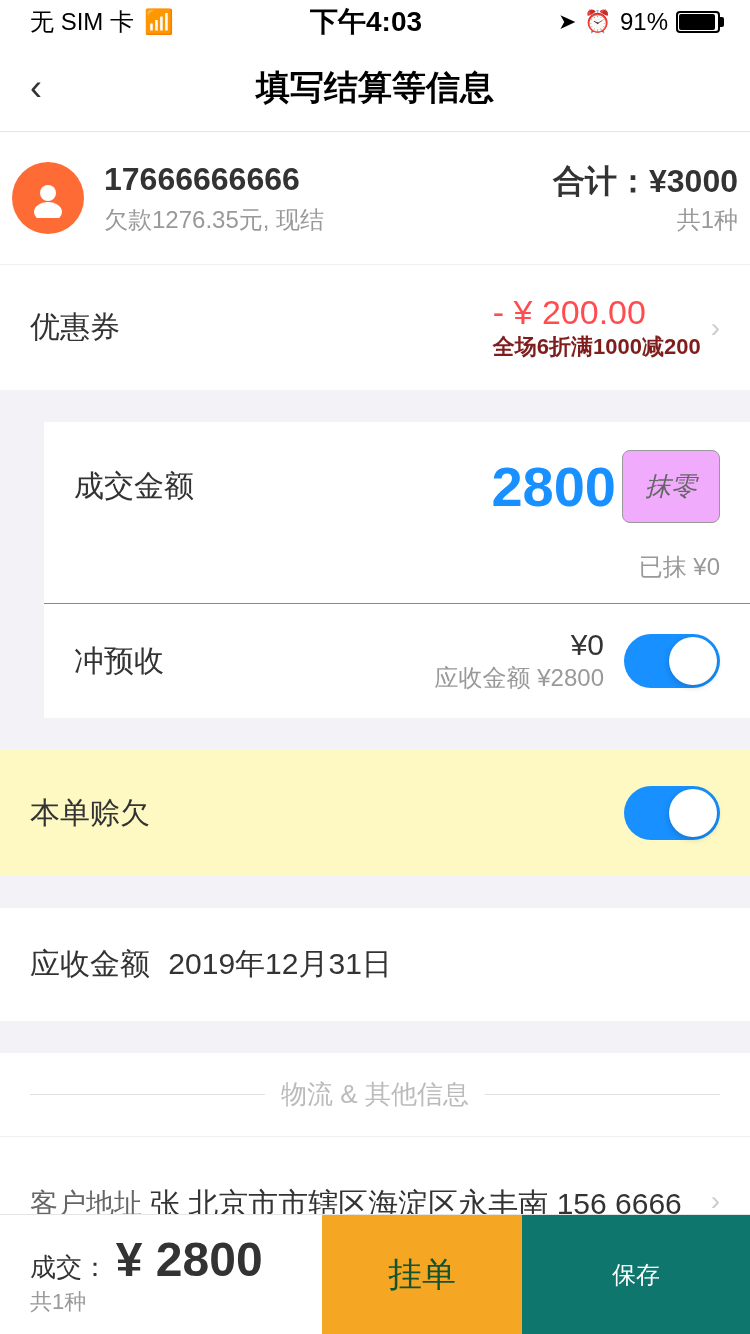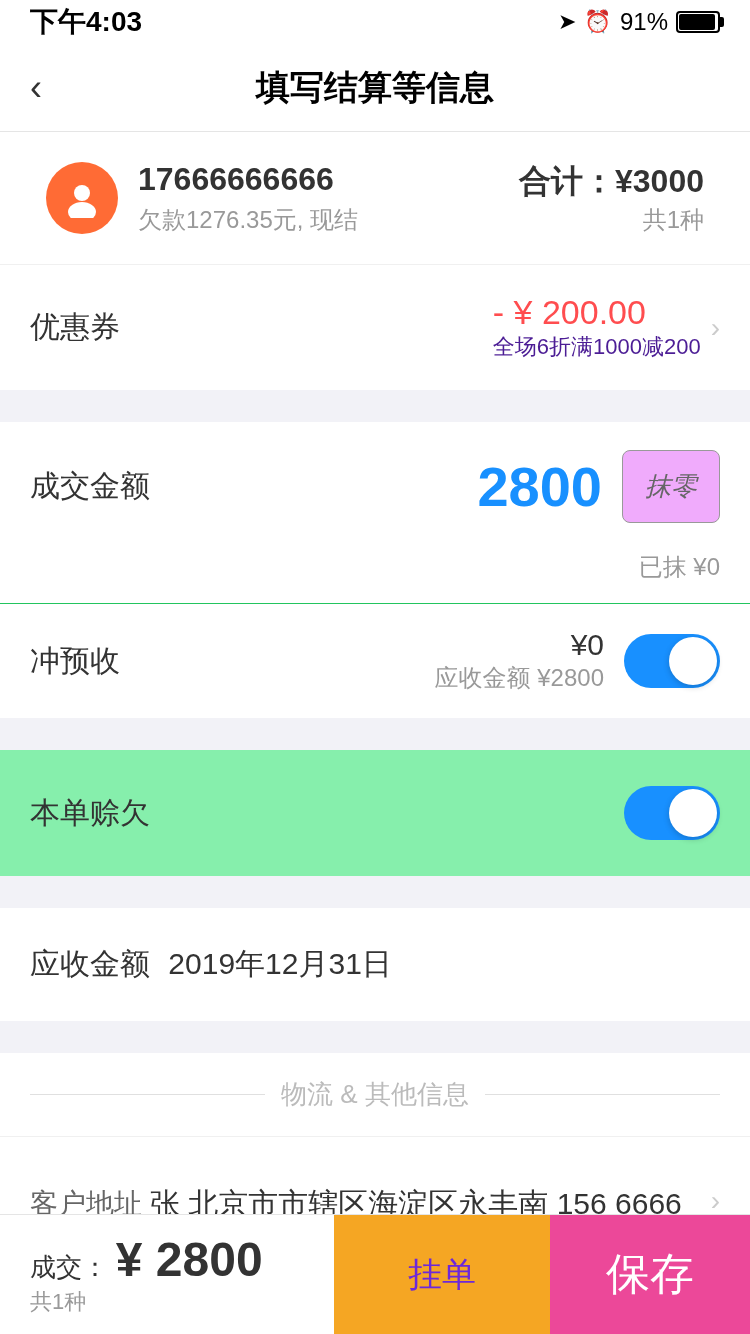--- a/index.html
+++ b/index.html
@@ -57,21 +57,21 @@
     
     .section-white {
       background: #fff;
       margin-bottom: 16px;
     }
 
     .user-info-row {
       display: flex;
       align-items: center;
       justify-content: space-between;
-      padding: 28px 46px;
+      padding: 28px 12px;
     }
     .user-left { display: flex; align-items: center; gap: 20px; }
     .avatar {
       width: 72px;
       height: 72px;
       border-radius: 50%;
       background: #FF6B35;
       display: flex;
       align-items: center;
       justify-content: center;
@@ -89,42 +89,43 @@
     .coupon-row {
       display: flex;
       align-items: center;
       justify-content: space-between;
       padding: 28px 30px;
       border-top: 1px solid #f0f0f0;
     }
     .coupon-label { font-size: 30px; color: #333; }
     .coupon-right { display: flex; align-items: center; gap: 10px; margin-left: 12px; }
     .coupon-discount { font-size: 34px; color: #ff4d4f; font-weight: 500; }
-    .coupon-desc { font-size: 22px; color: #4c1d95; }
+    .coupon-desc { font-size: 22px; color: #7f1d1d; font-weight: bold; }
     .chevron-icon { color: #ccc; font-size: 28px; }
 
     
     .section-divider {
       height: 16px;
       background: #f2f2f7;
     }
 
     
     .amount-section {
       background: #fff;
       margin-bottom: 16px;
+      margin-left: 44px;
     }
     .amount-row {
       display: flex;
       align-items: center;
       justify-content: space-between;
       padding: 28px 30px;
     }
     .amount-label { font-size: 30px; color: #333; }
-    .amount-right { display: flex; align-items: center; gap: 20px; }
+    .amount-right { display: flex; align-items: center; gap: 6px; }
     .amount-value { font-size: 56px; font-weight: 600; color: #1890ff; }
     .round-btn {
       border: 1px solid #999;
       border-radius: 8px;
       padding: 18px 22px;
       font-size: 26px;
       color: #666;
       background: #f0abfc;
       cursor: pointer;
       font-style: italic;
@@ -161,21 +162,21 @@
       border-radius: 50%;
       background: #fff;
       position: absolute;
       top: 3px;
       right: 3px;
       box-shadow: 0 2px 6px rgba(0,0,0,0.2);
     }
 
     
     .debt-section {
-      background: #86efac;
+      background: #fef9c3;
       margin-bottom: 16px;
     }
     .debt-row {
       display: flex;
       align-items: center;
       justify-content: space-between;
       padding: 36px 30px;
     }
     .debt-label { font-size: 30px; color: #333; }
 
@@ -244,39 +245,39 @@
     }
     .bottom-left {
       flex: 1;
       padding: 0 30px;
     }
     .bottom-deal-label { font-size: 26px; color: #333; }
     .bottom-deal-amount { font-size: 48px; font-weight: 600; color: #333; }
     .bottom-deal-count { font-size: 22px; color: #999; }
     .bottom-buttons { display: flex; height: 100%; }
     .btn-hang {
-      width: 216px;
+      width: 200px;
       height: 100%;
       background: #f5a623;
       display: flex;
       align-items: center;
       justify-content: center;
       font-size: 34px;
-      color: #6d28d9;
+      color: #14532d;
       font-weight: 500;
       cursor: pointer;
     }
     .btn-save {
-      width: 200px;
+      width: 228px;
       height: 100%;
-      background: #ec4899;
+      background: #0f766e;
       display: flex;
       align-items: center;
       justify-content: center;
-      font-size: 44px;
+      font-size: 24px;
       color: #fff;
       font-weight: 500;
       cursor: pointer;
     }
     .battery-icon {
       display: inline-block;
       width: 44px;
       height: 22px;
       border: 2px solid #000;
       border-radius: 4px;
@@ -302,20 +303,24 @@
       bottom: 1px;
       width: 90%;
       background: #000;
       border-radius: 2px;
     }
   </style>
 </head>
 <body>
 
 <div class="status-bar">
+  <div class="status-left">
+    <span>无 SIM 卡</span>
+    <span>📶</span>
+  </div>
   <div class="status-center">下午4:03</div>
   <div class="status-right">
     <span style="font-size:22px;">➤</span>
     <span style="font-size:22px;">⏰</span>
     <span>91%</span>
     <div class="battery-icon"></div>
   </div>
 </div>
 
 <div class="nav-bar">

